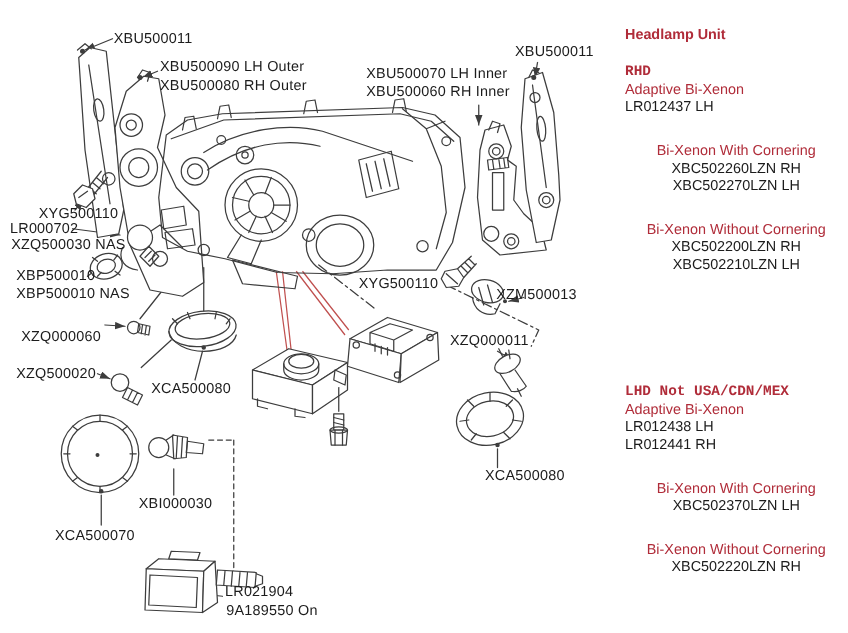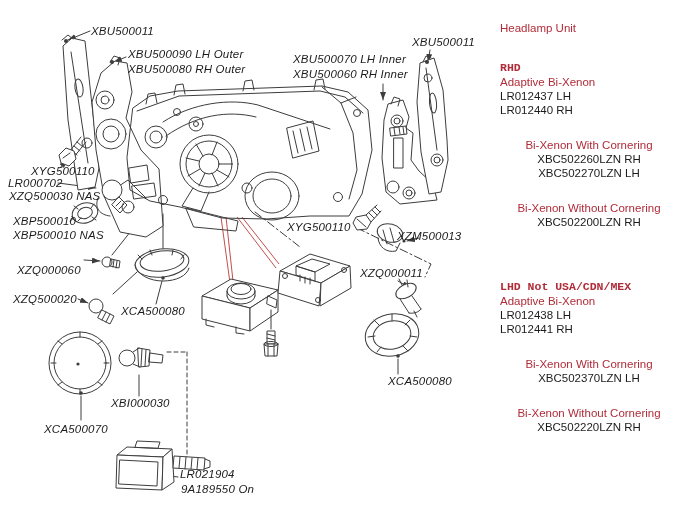--- a/index.html
+++ b/index.html
@@ -5,27 +5,27 @@
   html,body{margin:0;padding:0;background:#fff;}
   #stage{position:relative;width:678px;height:506px;background:var(--background);
          font-family:"Liberation Sans",sans-serif;overflow:hidden;}
   svg{position:absolute;left:0;top:0;}
   .ln{fill:none;stroke:var(--line);stroke-width:1;stroke-linejoin:round;stroke-linecap:round;}
   .lnw{fill:#fff;stroke:var(--line);stroke-width:1;stroke-linejoin:round;}
   .dot{fill:var(--line);stroke:none;}
   .dd{stroke-dasharray:8 3 2 3;}
   .dsh{stroke-dasharray:4 3;}
   .rln{fill:none;stroke:var(--red_leader);stroke-width:1;}
-  .lbl{position:absolute;font-size:11.5px;color:var(--text);white-space:nowrap;letter-spacing:.2px;font-style:italic;}
+  .lbl{position:absolute;font-size:11.5px;color:var(--text);white-space:nowrap;letter-spacing:.2px;}
   .panel{position:absolute;left:500px;top:21px;width:178px;font-size:11.5px;line-height:14px;color:var(--text);}
-  .panel-title{color:var(--accent_red);font-weight:normal;margin-bottom:26px;}
+  .panel-title{color:var(--accent_red);font-weight:bold;margin-bottom:16px;}
   .sec-heading{color:var(--accent_red);font-weight:bold;font-family:Liberation Mono, monospace;}
   .sub-heading{color:var(--accent_red);}
   .group + .group{margin-top:21px;text-align:center;}
-  .section + .section{margin-top:51px;}
+  .section + .section{margin-top:88px;}
 </style>
 </head>
 <body>
 
 <div id="stage">
 
   <svg width="678" height="506" viewBox="0 0 678 506">
     <defs>
       <marker id="arw" markerWidth="9" markerHeight="8" refX="8" refY="3" orient="auto">
         <path d="M0,0 L8,3 L0,6 Z" fill="#3d3d3d"></path>
@@ -270,30 +270,30 @@
   <div class="lbl" style="left:181px;top:483px">9A189550 On</div>
 
   <div class="panel">
     <div class="panel-title">Headlamp Unit</div>
 
     <div class="section">
       <div class="sec-heading">RHD</div>
       <div class="group">
         <div class="sub-heading">Adaptive Bi-Xenon</div>
         <div>LR012437 LH</div>
-        <div>LR012440 RH</div>
       </div>
       <div class="group">
         <div class="sub-heading">Bi-Xenon With Cornering</div>
         <div>XBC502260LZN RH</div>
         <div>XBC502270LZN LH</div>
       </div>
       <div class="group">
         <div class="sub-heading">Bi-Xenon Without Cornering</div>
         <div>XBC502200LZN RH</div>
+        <div>XBC502210LZN LH</div>
       </div>
     </div>
 
     <div class="section">
       <div class="sec-heading">LHD Not USA/CDN/MEX</div>
       <div class="group">
         <div class="sub-heading">Adaptive Bi-Xenon</div>
         <div>LR012438 LH</div>
         <div>LR012441 RH</div>
       </div>

